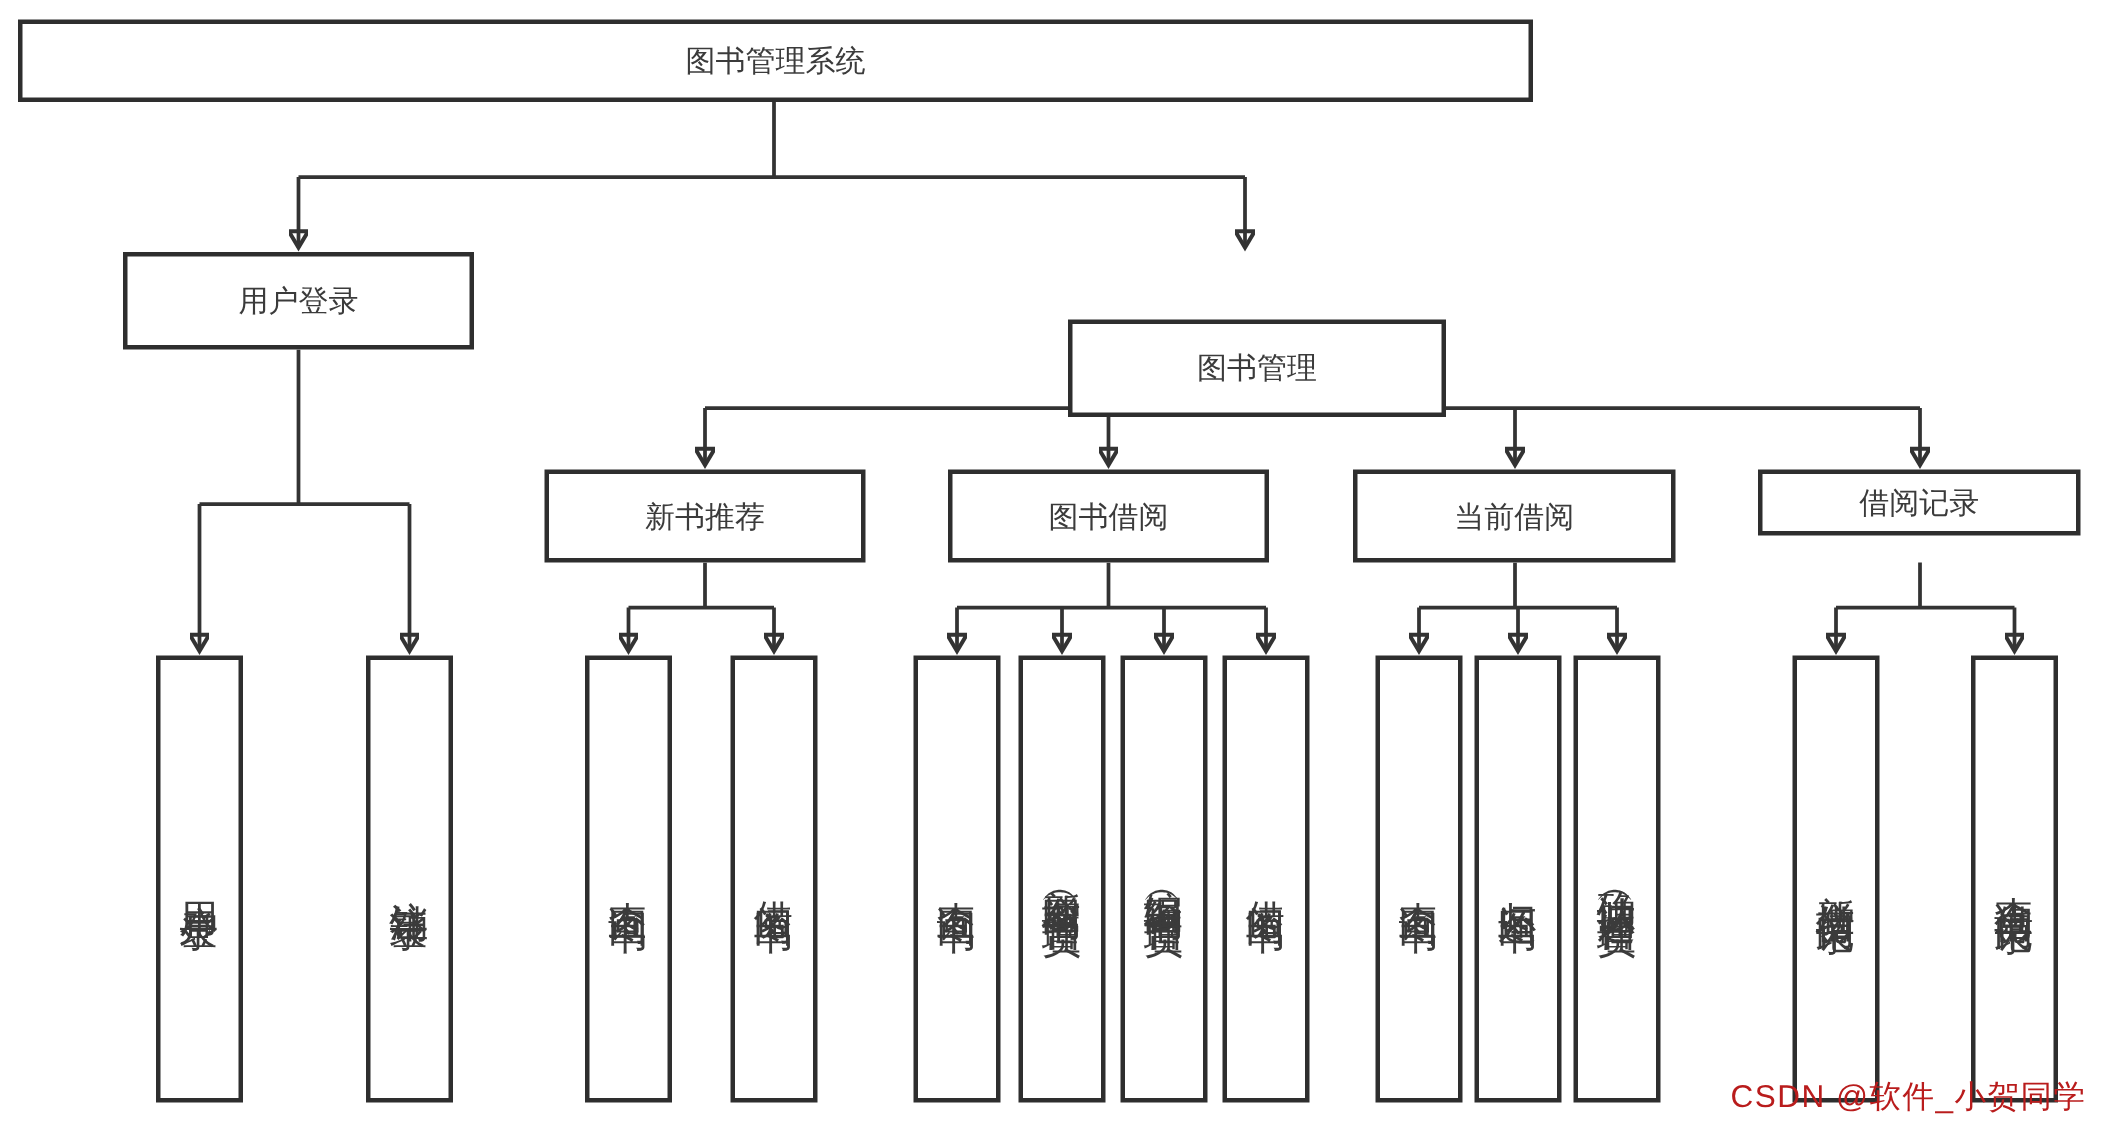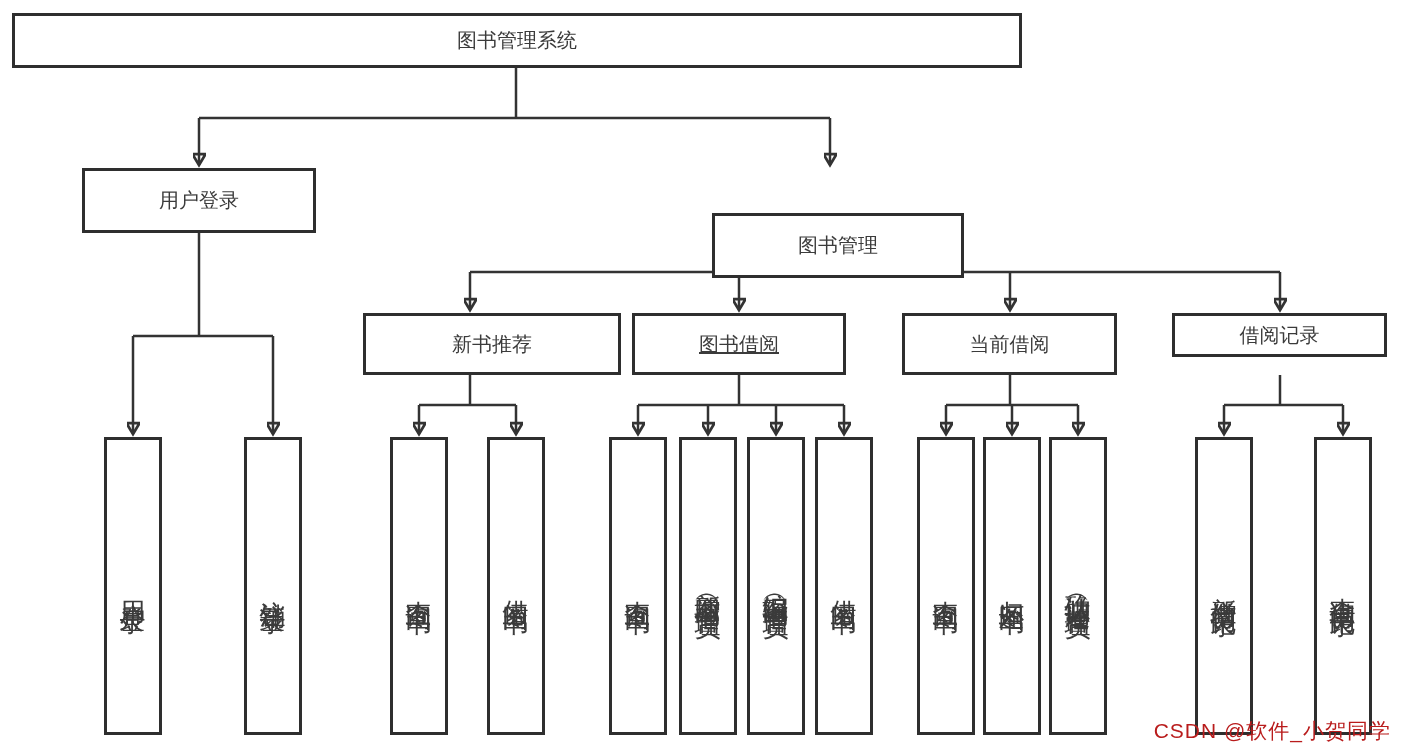--- a/index.html
+++ b/index.html
@@ -123,24 +123,24 @@
     <span>图书管理系统</span>
   </div>
 
   <div class="node" style="left:82px; top:168px; width:234px; height:65px;">
     <span>用户登录</span>
   </div>
   <div class="node" style="left:712px; top:168px; width:252px; height:65px;margin-top:45px;">
     <span>图书管理</span>
   </div>
 
-  <div class="node" style="left:363px; top:313px; width:258px; height:62px;">
+  <div class="node" style="left:363px; top:313px; width:214px; height:62px;">
     <span>新书推荐</span>
   </div>
-  <div class="node" style="left:632px; top:313px; width:214px; height:62px;text-decoration:underline;">
+  <div class="node" style="left:632px; top:313px; width:214px; height:62px;">
     <span>图书借阅</span>
   </div>
   <div class="node" style="left:902px; top:313px; width:215px; height:62px;">
     <span>当前借阅</span>
   </div>
   <div class="node" style="left:1172px; top:313px; width:215px; height:44px;">
     <span>借阅记录</span>
   </div>
 
   <div class="leaf" style="left:104px;">

